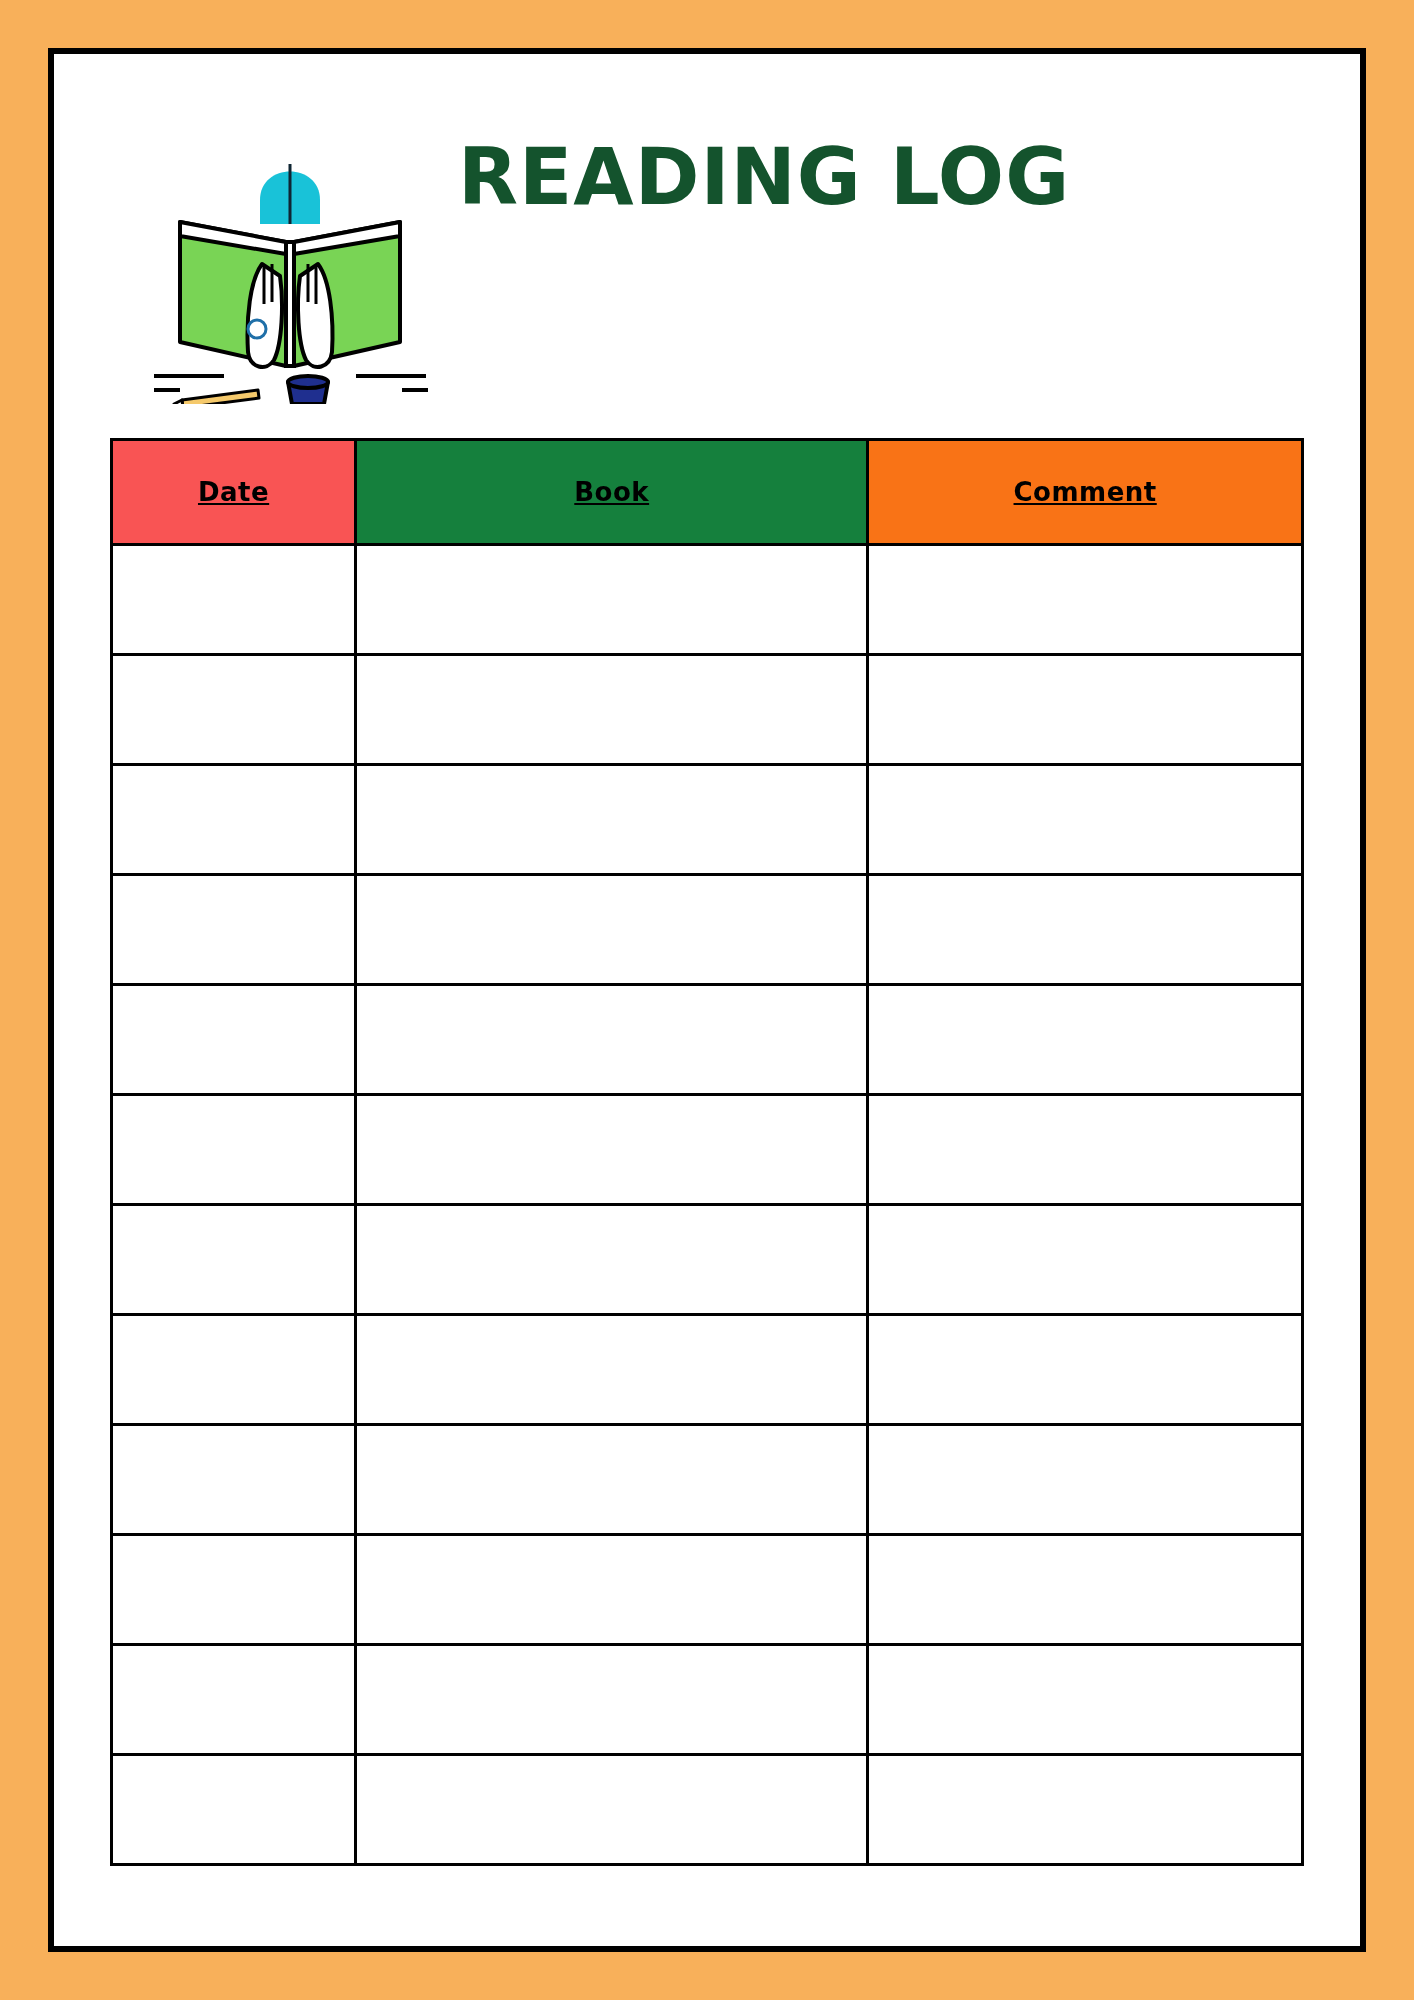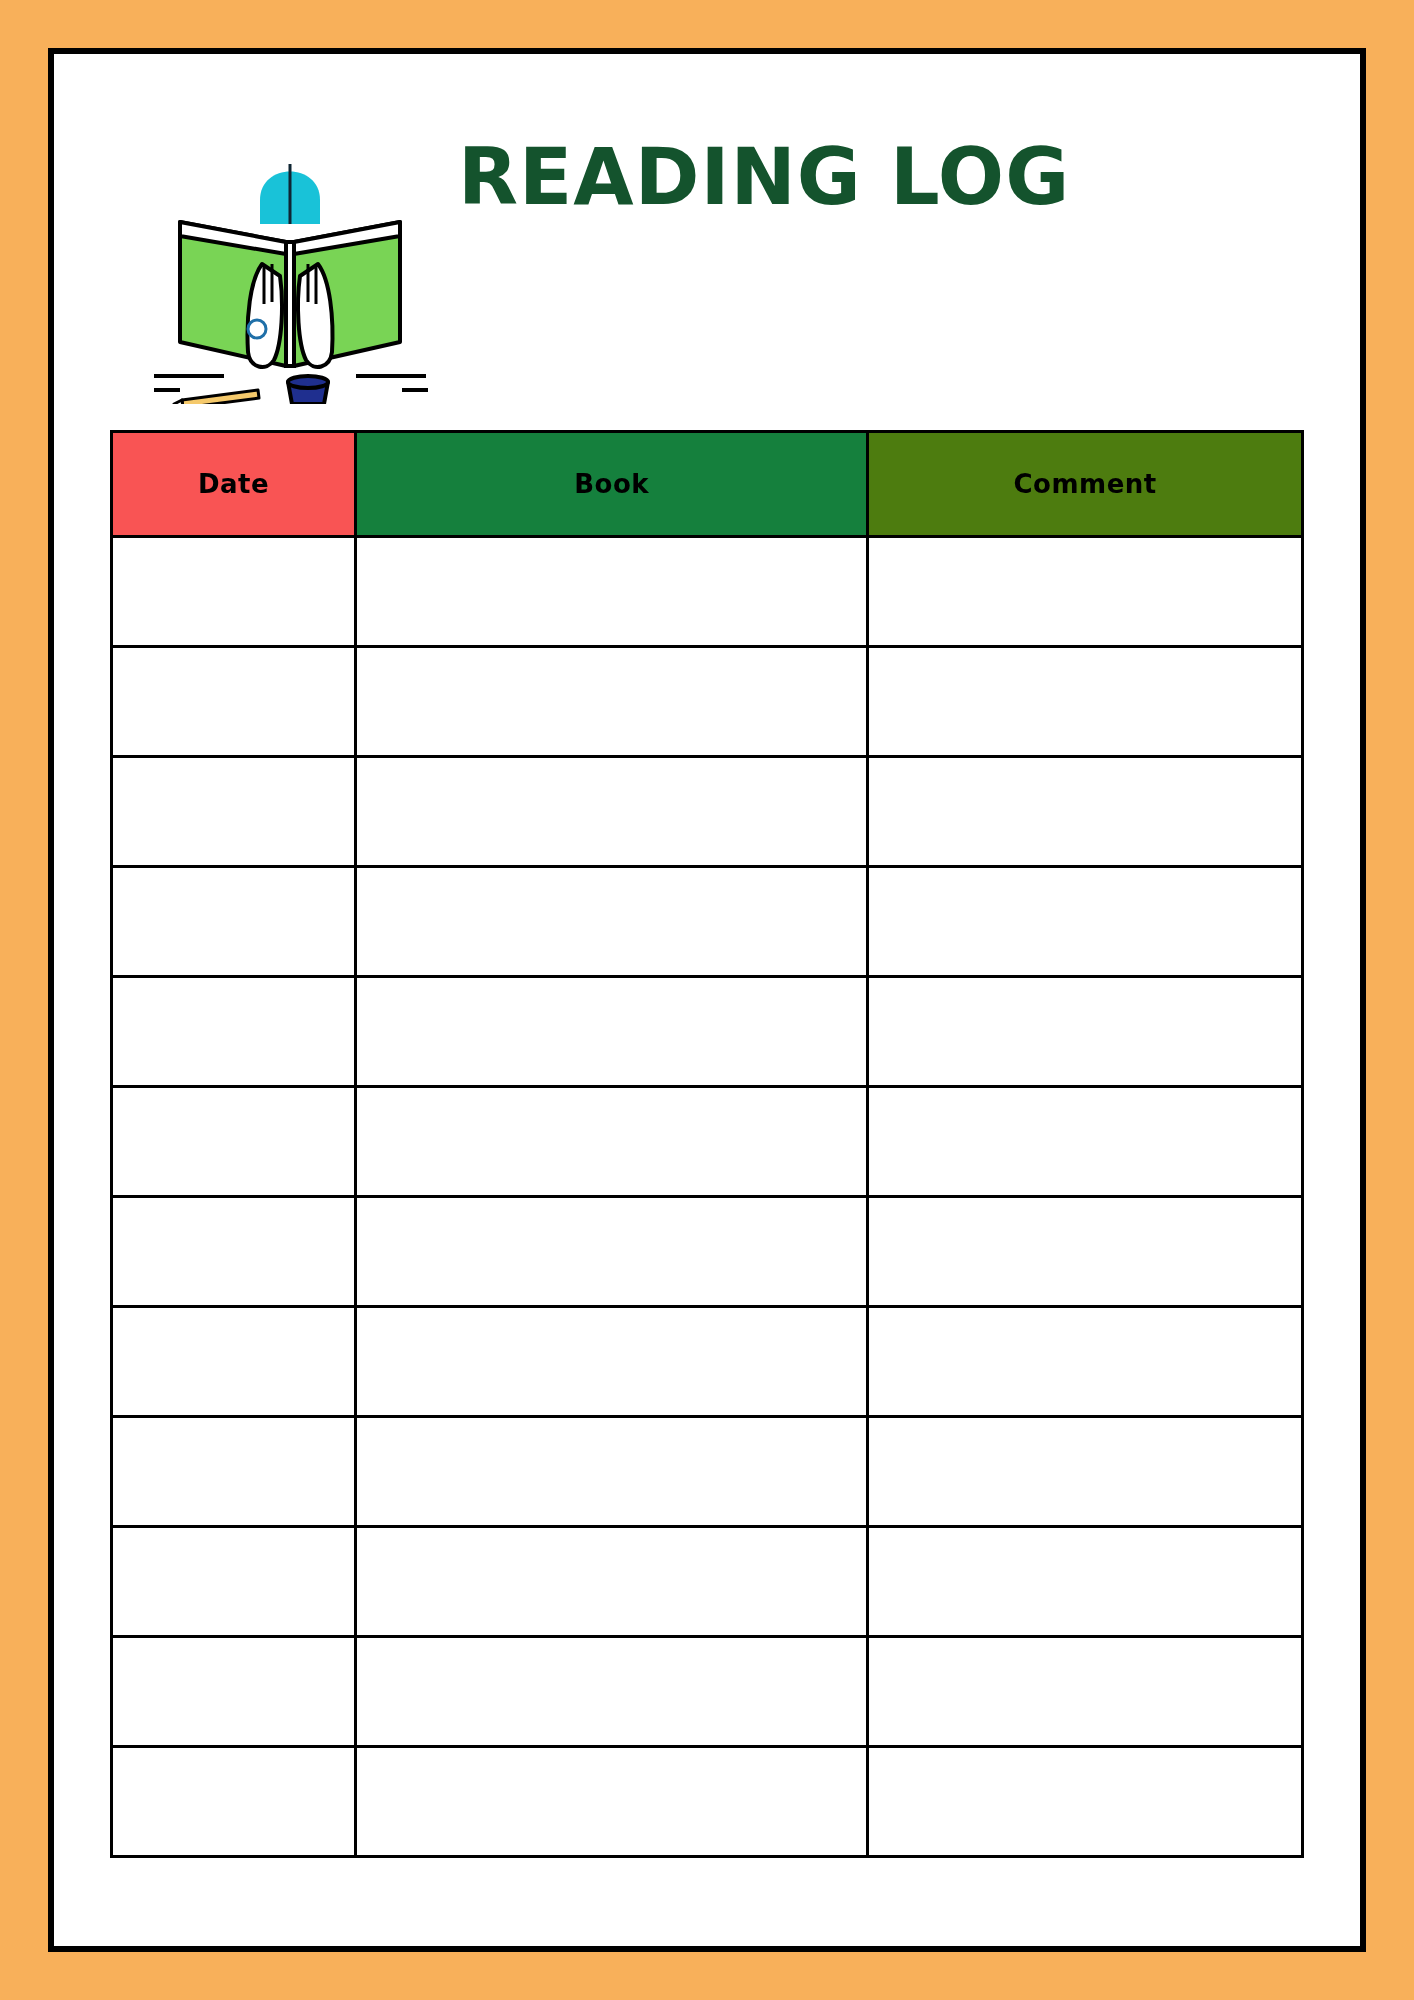--- a/index.html
+++ b/index.html
@@ -66,24 +66,25 @@
     font-family: "DejaVu Sans", sans-serif;
     font-size: 34px;
     line-height: 1.37;
     color: #111111;
     margin: 0;
     max-width: 760px;
   }
 
   
   .log-table {
-    margin-top: 26px;
+    margin-top: 34px;
     border-collapse: collapse;
     width: 100%;
     table-layout: fixed;
+    text-decoration: underline;
   }
   .log-table th {
     border: 3px solid #000000;
     height: 100px;
     font-family: "DejaVu Sans", sans-serif;
     font-weight: bold;
     font-size: 26px;
     letter-spacing: 0.5px;
     color: #000000;
     text-align: center;
@@ -164,21 +165,21 @@
     <table class="log-table">
       <colgroup>
         <col class="col-date">
         <col class="col-book">
         <col class="col-comment">
       </colgroup>
       <thead>
         <tr>
           <th style="background:#f95454">Date</th>
           <th style="background:#15803d">Book</th>
-          <th style="background:#4d7c0f">Comment</th>
+          <th style="background:#f97316">Comment</th>
         </tr>
       </thead>
       <tbody>
         <tr>
           <td></td>
           <td></td>
           <td></td>
         </tr>
         <tr>
           <td></td>

